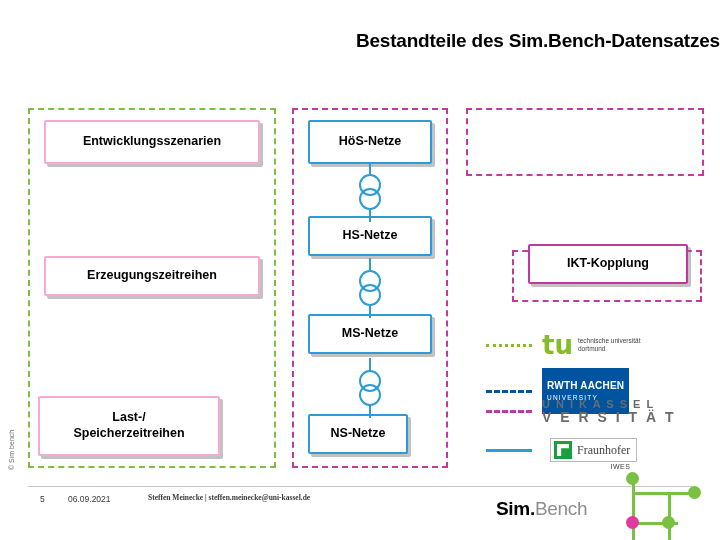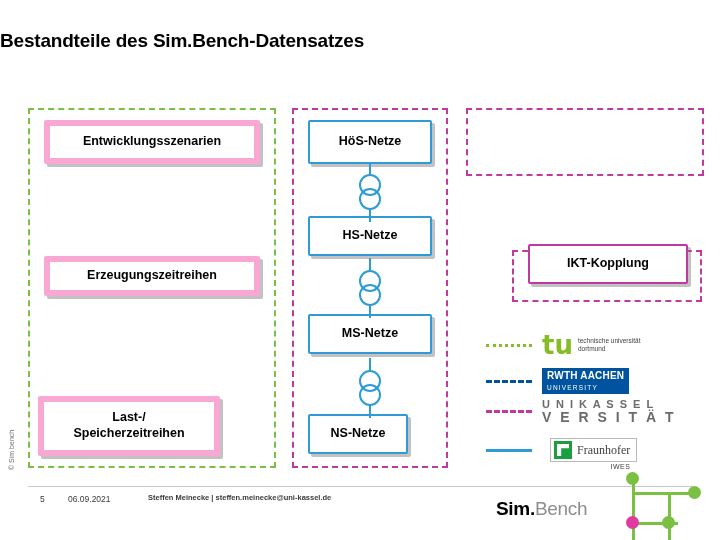--- a/index.html
+++ b/index.html
@@ -17,21 +17,21 @@
   }
   .slide {
     position: absolute;
     left: 0; top: 0;
     width: 720px; height: 540px;
   }
   .title {
     position: absolute;
     left: 0; top: 30px;
     width: 720px;
-    text-align: left;
+    text-align: right;
     font-size: 19px;
     font-weight: bold;
     letter-spacing: -0.2px;
     color: #000;
   }
 
   
   .group-frame {
     position: absolute;
     box-sizing: border-box;
@@ -66,21 +66,21 @@
     align-items: center;
     justify-content: center;
     text-align: center;
     font-size: 12.5px;
     font-weight: bold;
     color: #000;
     line-height: 1.25;
     border-radius: 2px;
   }
   .box.green {
-    border: 6px solid #f9a8d4;
+    border: 2px solid #f9a8d4;
     box-shadow: 3px 3px 0 rgba(120,120,120,0.45);
   }
   .box.blue {
     border: 2px solid #2e9bd6;
     box-shadow: 3px 3px 0 rgba(120,120,120,0.45);
   }
   .box.pink {
     border: 2px solid #c0399f;
     box-shadow: 3px 3px 0 rgba(120,120,120,0.45);
   }
@@ -167,21 +167,21 @@
   .tu-text {
     font-size: 6.5px;
     line-height: 1.25;
     color: #3f3f3f;
   }
   .rwth-logo {
     background: #00549f;
     color: #ffffff;
     font-size: 10px;
     font-weight: bold;
-    padding: 2px 5px;
+    padding: 12px 5px;
     line-height: 1.1;
     letter-spacing: 0.2px;
   }
   .rwth-logo .sub {
     font-size: 6.5px;
     font-weight: normal;
     letter-spacing: 1.2px;
   }
   .kassel-logo {
     color: #6b6b6b;
@@ -236,21 +236,21 @@
     height: 1px;
     background: #c8c8c8;
   }
   .footer-text {
     position: absolute;
     font-size: 7.5px;
     color: #3a3a3a;
   }
   #footer-page { left: 40px; top: 494px; font-size: 8.5px; }
   #footer-date { left: 68px; top: 494px; font-size: 8.5px; }
-  #footer-author { left: 148px; top: 493px; line-height: 1.35; font-weight: bold; width: 190px; }
+  #footer-author { left: 148px; top: 493px; line-height: 1.35; font-weight: bold; width: 190px; font-family: Liberation Serif, serif; }
 
   .sidebar-copyright {
     position: absolute;
     left: 8px; top: 470px;
     font-size: 7px;
     color: #6b6b6b;
     transform: rotate(-90deg);
     transform-origin: left top;
     white-space: nowrap;
   }

